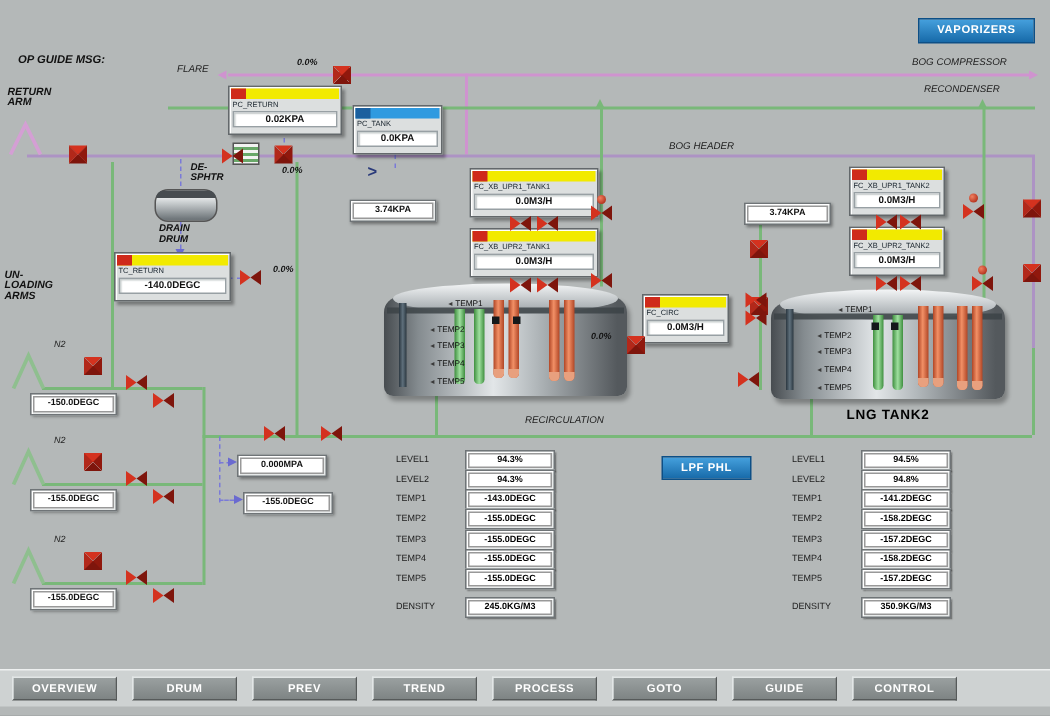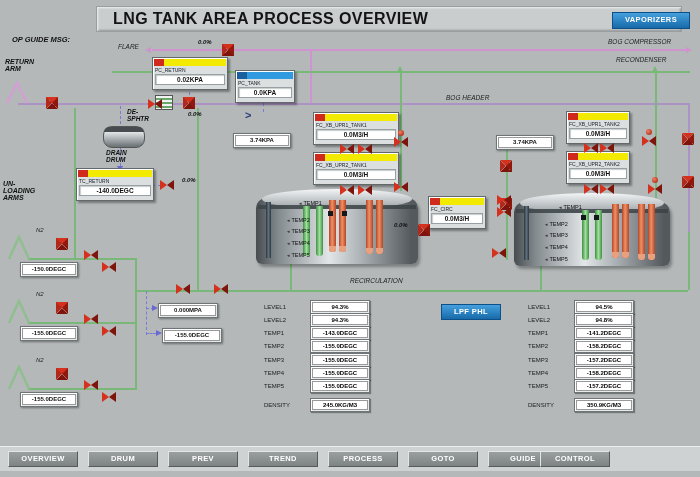--- a/index.html
+++ b/index.html
@@ -89,23 +89,20 @@
         background:linear-gradient(#f5f7f7 15%,#c2c7c9 45%,#6f767a 95%);}
   .drum::before{content:"";position:absolute;left:0;top:0;width:100%;height:5px;border-radius:9px 9px 0 0;background:#474c50;}
   .chev{position:absolute;}
   .check{position:absolute;font-size:11px;font-weight:bold;color:#2a3a7a;line-height:11px;}
 </style>
 </head>
 <body>
 
 <div id="screen">
 
-  <div class="titlebox">
-    <div class="title">LNG TANK AREA PROCESS OVERVIEW</div>
-  </div>
   <div class="bbtn" style="left:612px;top:12px;width:76px;height:15px;">VAPORIZERS</div>
   <div class="lbl b" style="left:12px;top:36px;font-size:7.5px;">OP GUIDE MSG:</div>
   <div class="lbl" style="left:608px;top:38px;">BOG COMPRESSOR</div>
   <div class="lbl" style="left:616px;top:56px;">RECONDENSER</div>
   <div class="lbl" style="left:118px;top:43px;">FLARE</div>
 
   <div class="ph m" style="left:152px;top:49px;width:536px;"></div>
   <div class="tri al cm" style="left:145px;top:47px;"></div>
   <div class="tri ar cm" style="left:686px;top:47px;"></div>
   <div class="pv m" style="left:310px;top:49px;height:54px;"></div>
@@ -194,20 +191,21 @@
   <div class="ipo" style="left:622px;top:204px;height:54px;"></div>
   <div class="ipo" style="left:638px;top:204px;height:56px;"></div>
   <div class="ipo" style="left:648px;top:204px;height:56px;"></div>
   <div class="sq" style="left:581px;top:215px;"></div>
   <div class="sq" style="left:594px;top:215px;"></div>
   <div class="tlab" style="left:558px;top:204px;">TEMP1</div>
   <div class="tlab" style="left:544px;top:221px;">TEMP2</div>
   <div class="tlab" style="left:544px;top:232px;">TEMP3</div>
   <div class="tlab" style="left:544px;top:244px;">TEMP4</div>
   <div class="tlab" style="left:544px;top:256px;">TEMP5</div>
+  <div class="tname" style="left:514px;top:271px;width:156px;">LNG TANK2</div>
 
   <div class="fp" style="left:152px;top:57px;width:74px;">
     <div class="fp-band band-y"></div>
     <div class="fp-tag">PC_RETURN</div>
     <div class="fp-val">0.02KPA</div>
   </div>
   <div class="fp" style="left:235px;top:70px;width:58px;">
     <div class="fp-band band-b"></div>
     <div class="fp-tag">PC_TANK</div>
     <div class="fp-val">0.0KPA</div>
@@ -411,16 +409,16 @@
     </div>
 
   <div class="navbar">
     <div class="nbtn" style="left:8px;">OVERVIEW</div>
     <div class="nbtn" style="left:88px;">DRUM</div>
     <div class="nbtn" style="left:168px;">PREV</div>
     <div class="nbtn" style="left:248px;">TREND</div>
     <div class="nbtn" style="left:328px;">PROCESS</div>
     <div class="nbtn" style="left:408px;">GOTO</div>
     <div class="nbtn" style="left:488px;">GUIDE</div>
-    <div class="nbtn" style="left:540px;">CONTROL</div>
+    <div class="nbtn" style="left:568px;">CONTROL</div>
   </div>
 
 </div>
 
 </body></html>

